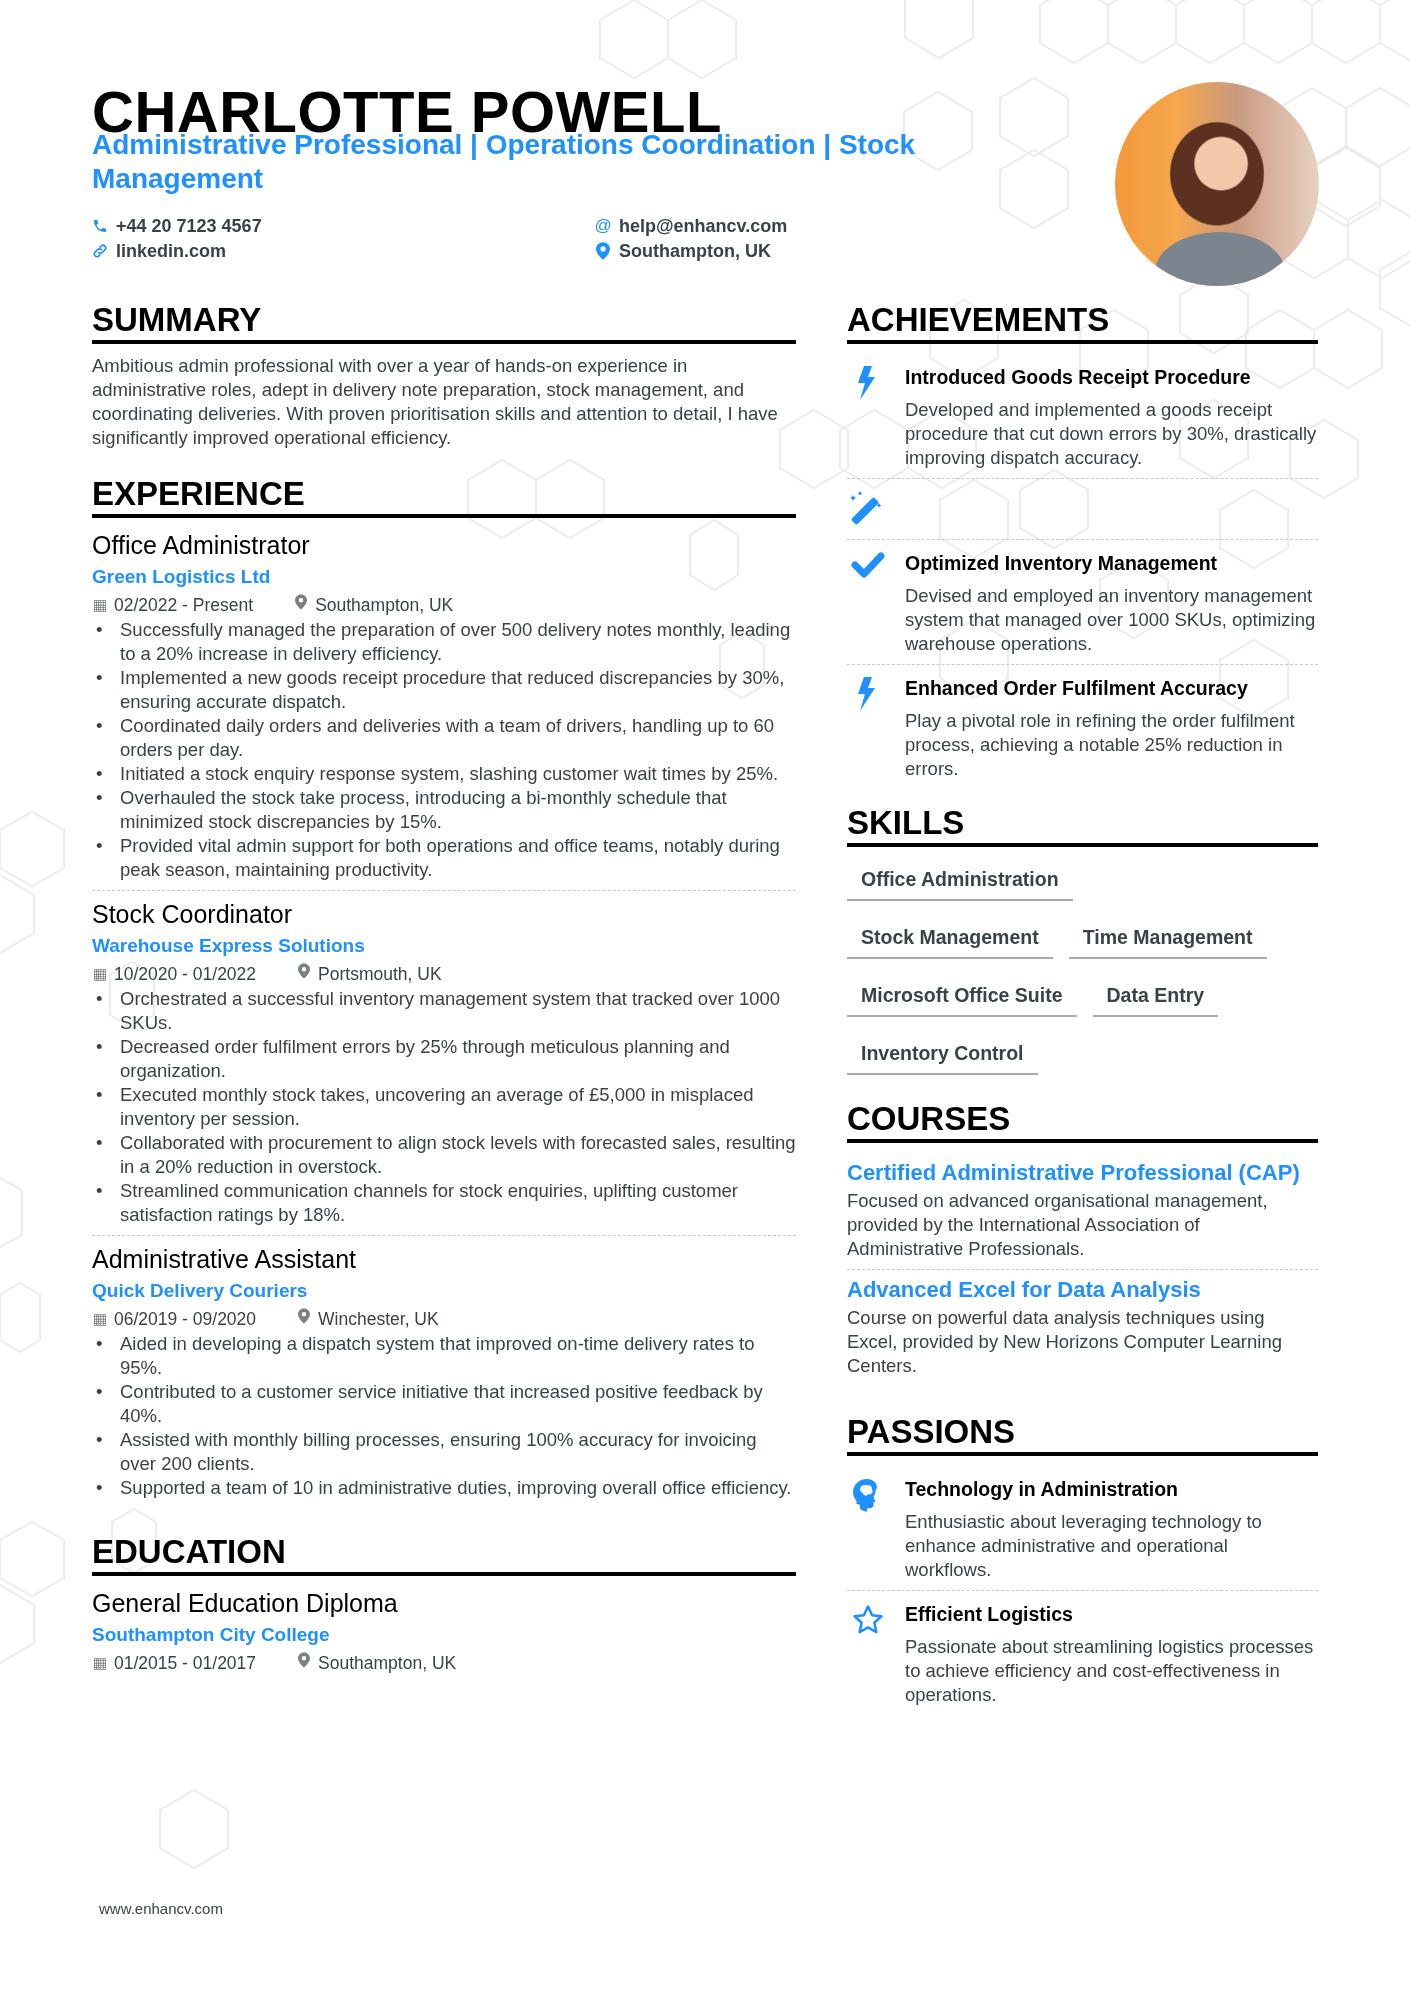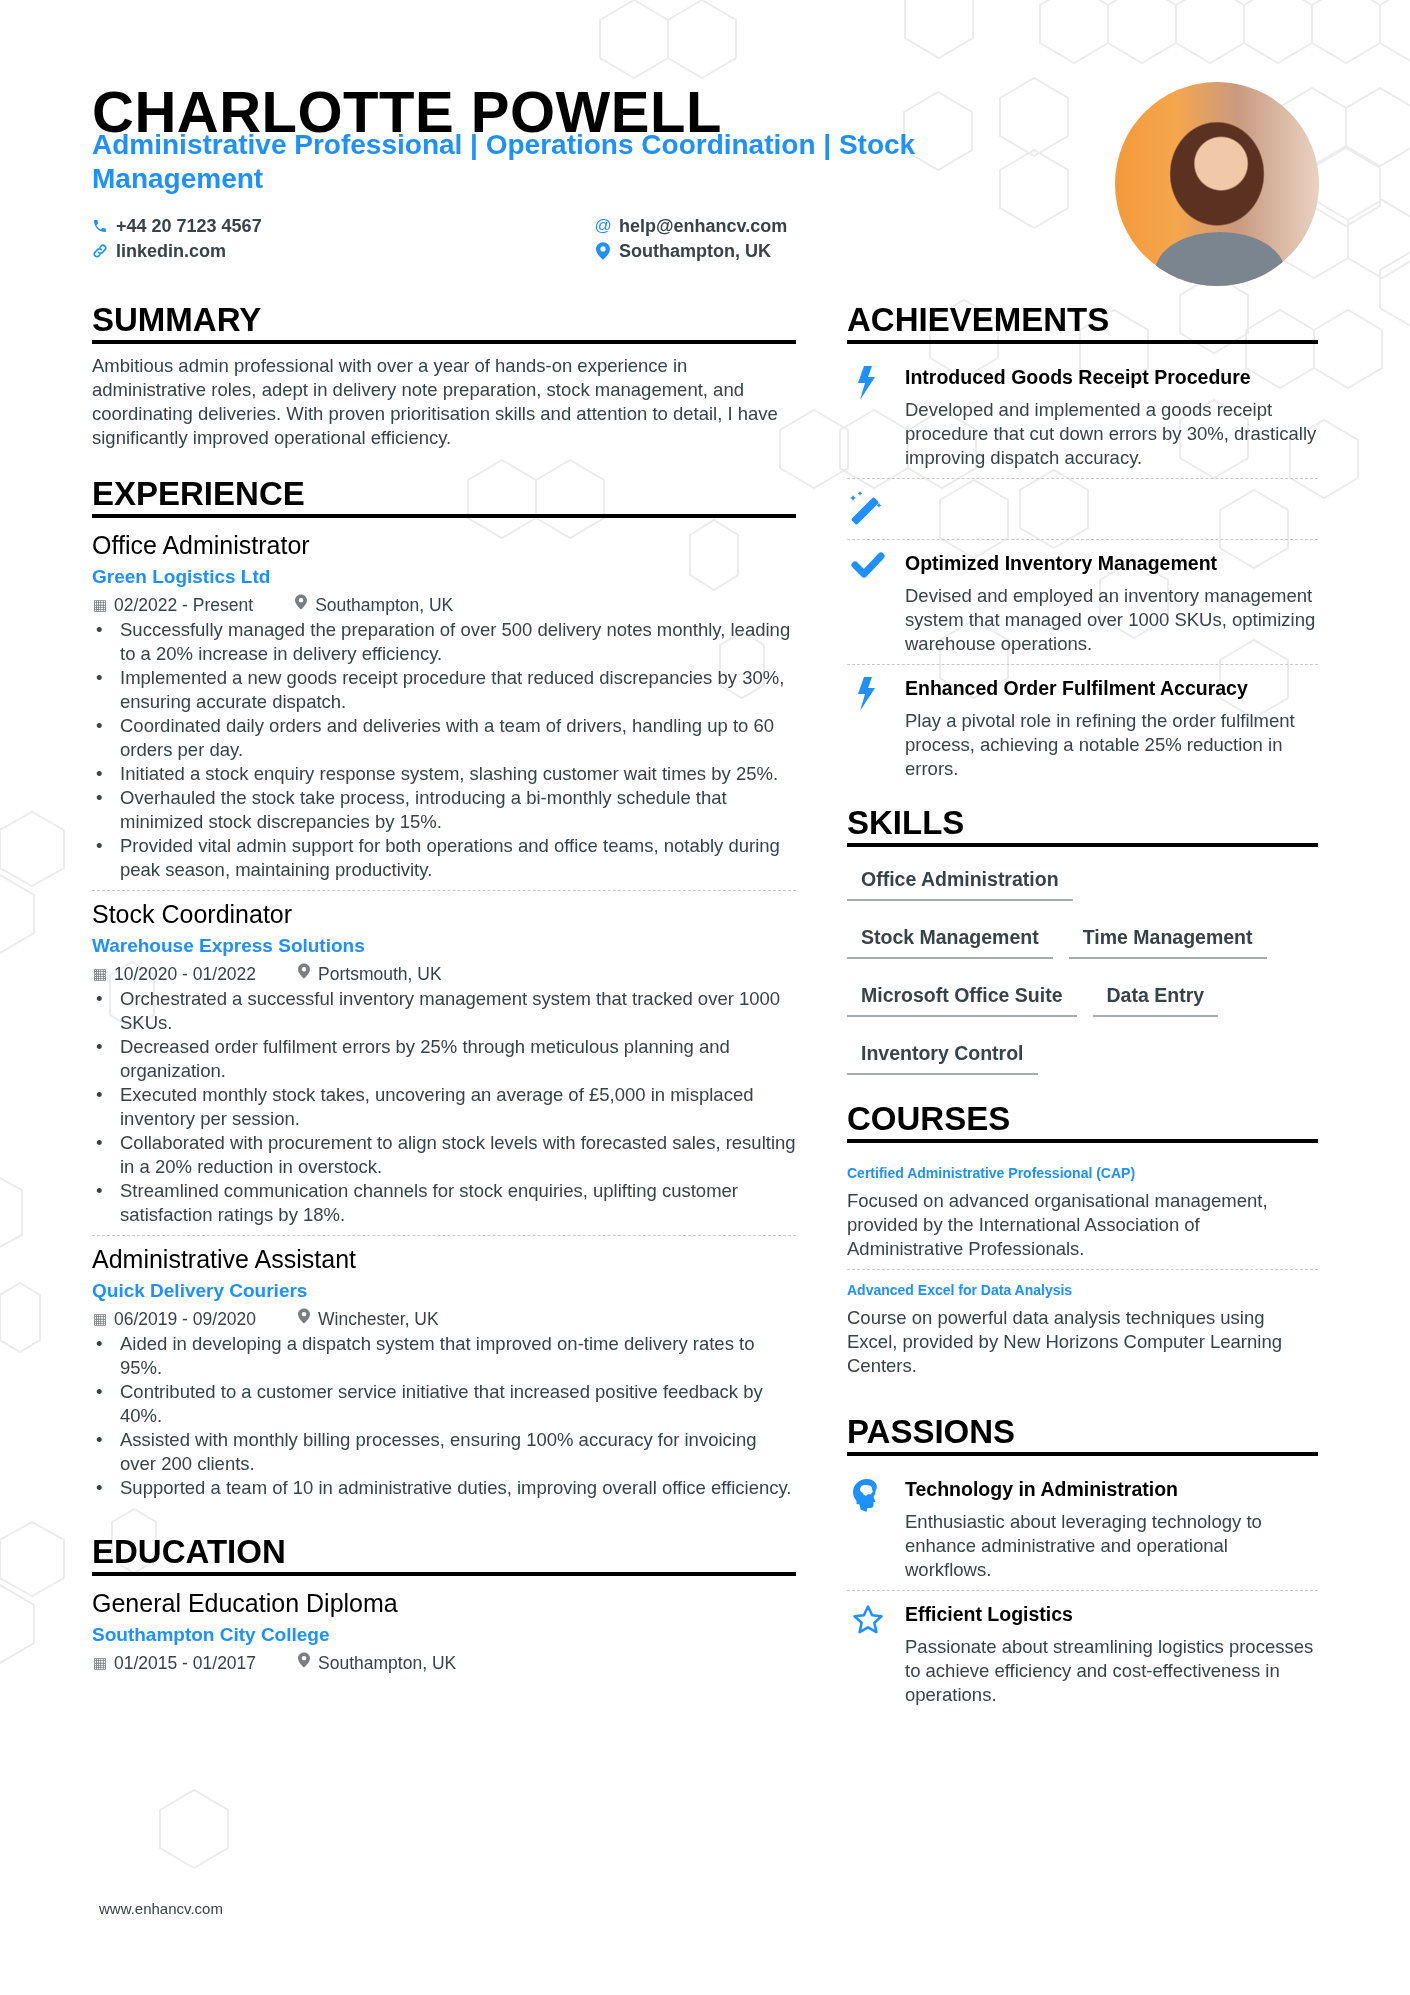--- a/index.html
+++ b/index.html
@@ -41,21 +41,21 @@
     .ach-ic { width: 58px; flex: 0 0 58px; padding-top: 2px; padding-left: 8px; }
     .ach-body { flex: 1; }
     .ach-title { font-size: 19.5px; font-weight: bold; color: #000; line-height: 26px; margin-bottom: 8px; }
     .ach-desc { font-size: 18.5px; line-height: 24px; color: #384347; }
 
     .skills { display: flex; flex-wrap: wrap; gap: 0 16px; margin-top: 4px; margin-bottom: 10px; }
     .skill { font-size: 19.5px; font-weight: bold; color: #384347; padding: 10px 14px 8px; border-bottom: 2px solid #a7acae; margin-bottom: 14px; line-height: 24px; }
 
     .course { padding: 6px 0 8px; border-bottom: 1px dashed #c9c9c9; }
     .course:last-child { border-bottom: none; }
-    .course-title { font-size: 14px; font-weight: bold; color: #1E90FF; line-height: 28px; margin-bottom: 2px; }
+    .course-title { font-size: 22px; font-weight: bold; color: #1E90FF; line-height: 28px; margin-bottom: 2px; }
     .course-desc { font-size: 18.5px; line-height: 24px; color: #384347; }
 
     .footer-left { position: absolute; left: 99px; top: 1900px; font-size: 15px; color: #384347; }
     .footer-right { position: absolute; left: 1028px; top: 2000px; display: flex; align-items: center; gap: 26px; font-size: 15px; color: #384347; }
     .brand { display: flex; align-items: center; gap: 2px; font-size: 22px; color: #384347; letter-spacing: 1px; }
   </style>
 </head>
 <body>
 
 <svg class="bg-hex" viewBox="0 0 1410 1995" xmlns="http://www.w3.org/2000/svg">

